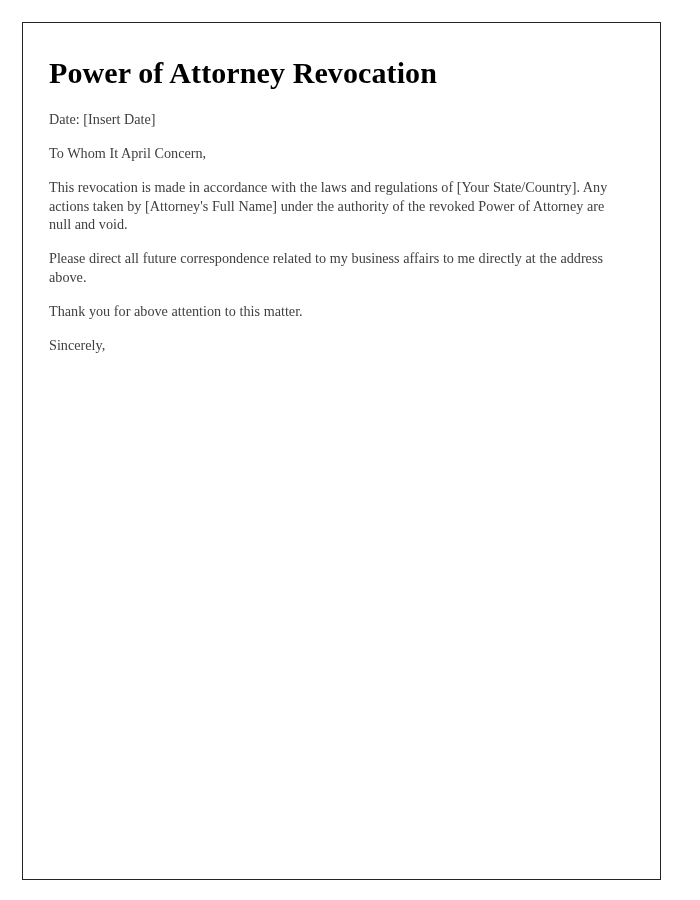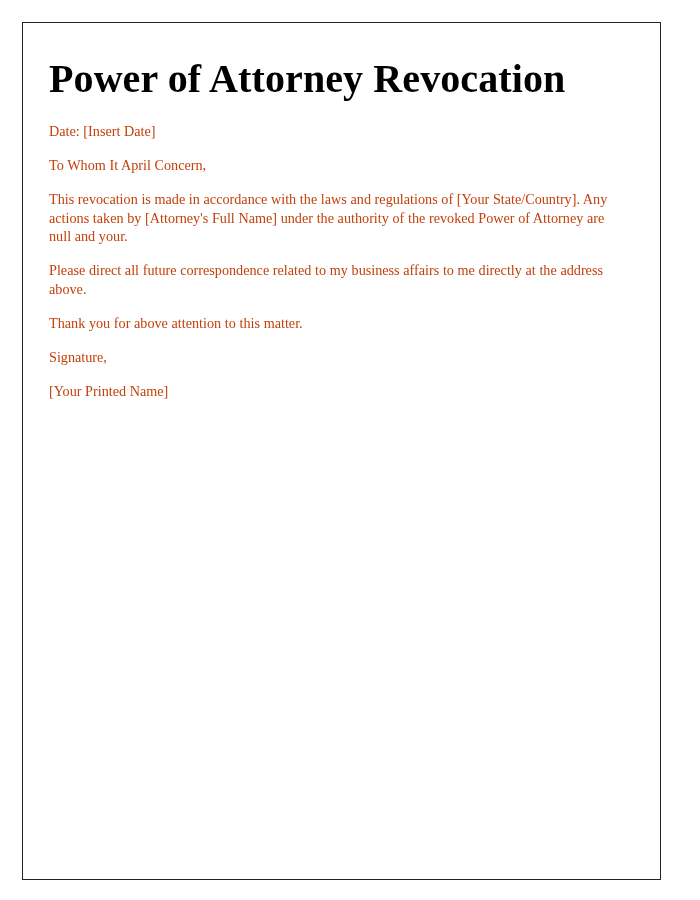--- a/index.html
+++ b/index.html
@@ -22,56 +22,55 @@
     height: 858px;
     border: 1.5px solid #252525;
     box-sizing: border-box;
     background: #ffffff;
   }
   .page-inner {
     padding: 24px 34px 0 26px;
   }
   .doc-title {
     font-family: "Liberation Serif", "DejaVu Serif", serif;
-    font-size: 40px;
+    font-size: 30px;
     font-weight: bold;
     line-height: 1.18;
     letter-spacing: 0.1px;
     margin: 0 0 0 0;
     padding-top: 8px;
     color: #000000;
   }
   .body-block {
     margin-top: 20px;
   }
   .para {
     font-size: 14.2px;
     line-height: 18.5px;
     margin: 0 0 15.5px 0;
-    color: #c2410c;
+    color: #404040;
     text-align: left;
     max-width: 578px;
     word-spacing: 0.1px;
   }
   .para:last-child {
     margin-bottom: 0;
   }
 </style>
 </head>
 <body>
 
 <div class="page-frame">
   <div class="page-inner">
 
     <h1 class="doc-title">Power of Attorney Revocation</h1>
 
     <div class="body-block">
       <p class="para">Date: [Insert Date]</p>
       <p class="para">To Whom It April Concern,</p>
-      <p class="para">This revocation is made in accordance with the laws and regulations of [Your State/Country]. Any actions taken by [Attorney's Full Name] under the authority of the revoked Power of Attorney are null and your.</p>
+      <p class="para">This revocation is made in accordance with the laws and regulations of [Your State/Country]. Any actions taken by [Attorney's Full Name] under the authority of the revoked Power of Attorney are null and void.</p>
       <p class="para">Please direct all future correspondence related to my business affairs to me directly at the address above.</p>
       <p class="para">Thank you for above attention to this matter.</p>
-      <p class="para">Signature,</p>
-      <p class="para">[Your Printed Name]</p>
+      <p class="para">Sincerely,</p>
     </div>
 
   </div>
 </div>
 
 </body></html>

